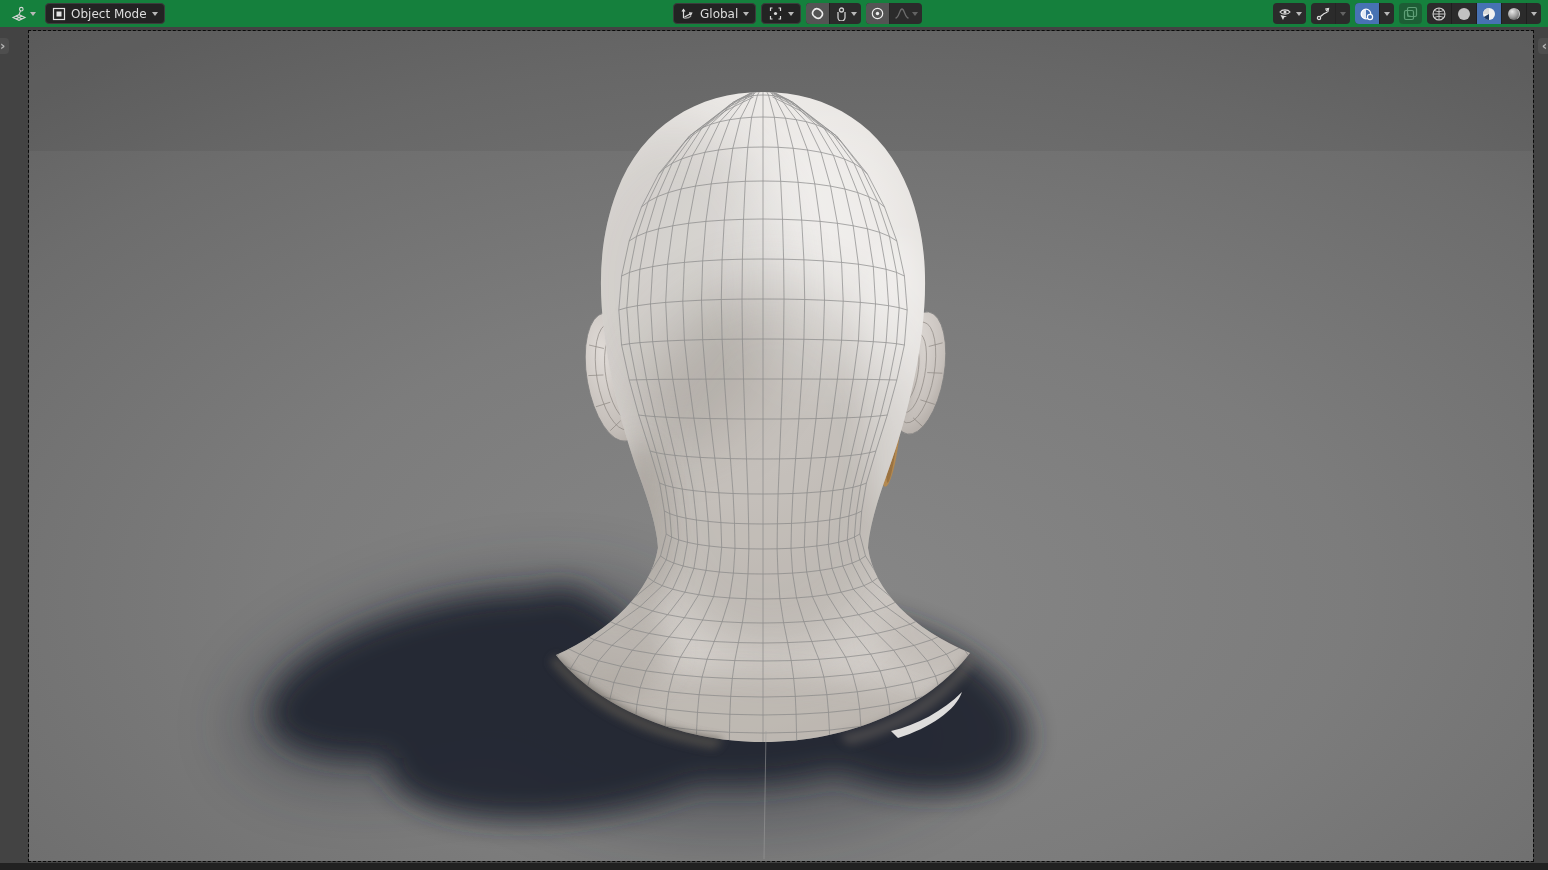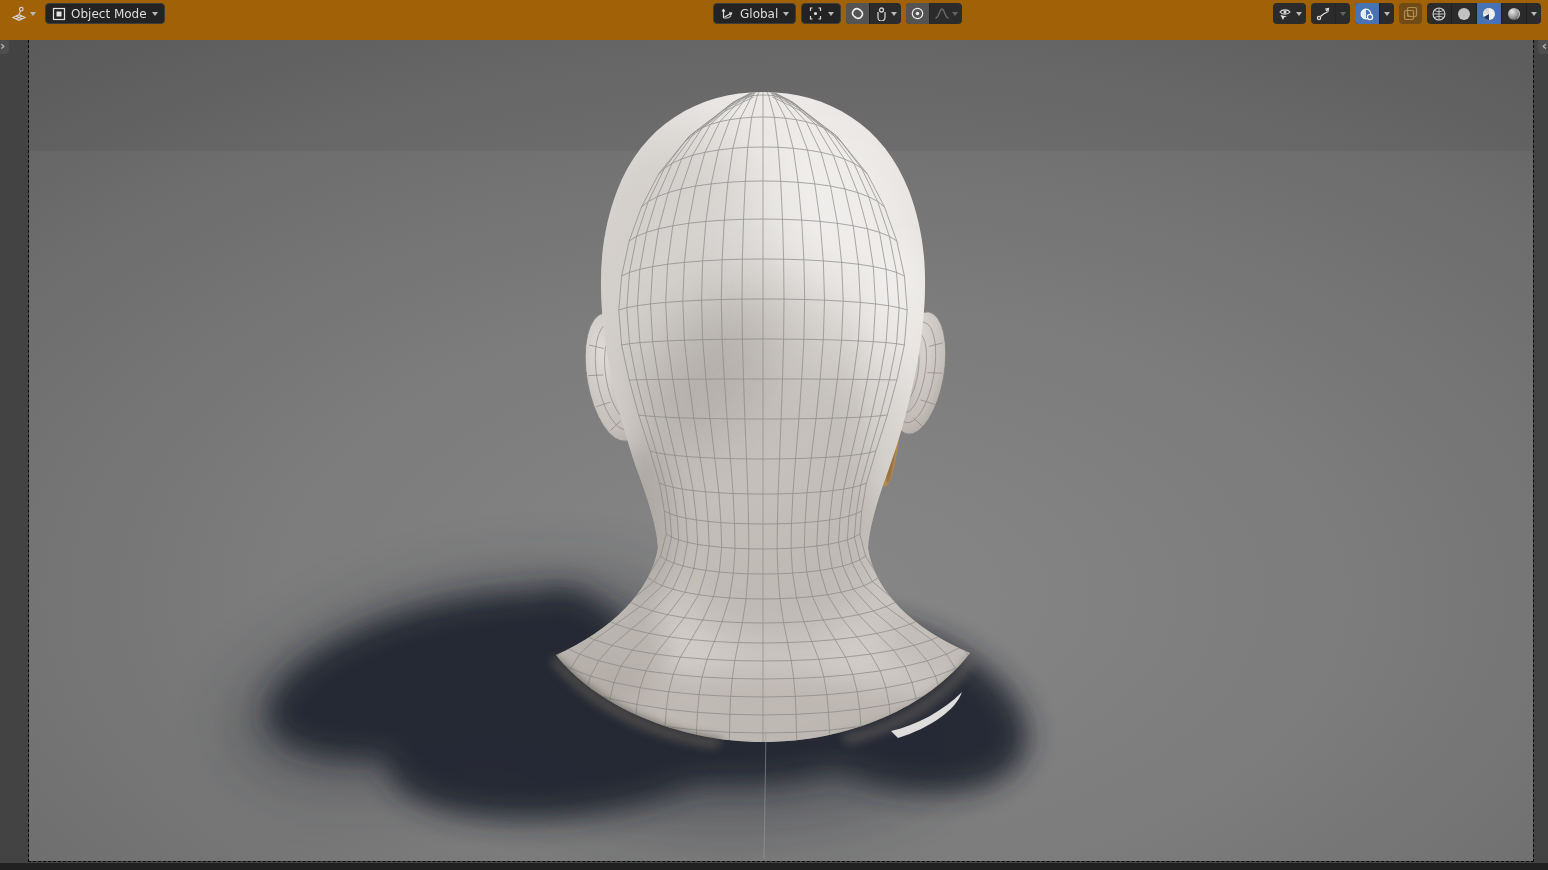--- a/index.html
+++ b/index.html
@@ -1,24 +1,24 @@
 <!DOCTYPE html>
 <html><head>
 <meta charset="utf-8">
 <style>
   * { margin:0; padding:0; box-sizing:border-box; }
   html,body { width:1548px; height:870px; overflow:hidden; background:#434343;
     font-family:"DejaVu Sans","Liberation Sans",sans-serif; }
 
   
-  .header { position:absolute; left:0; top:0; width:1548px; height:40px;
-    background:#a16207; z-index:5; }
+  .header { position:absolute; left:0; top:0; width:1548px; height:27px;
+    background:#15803d; z-index:5; }
   .hsec { position:absolute; top:0; height:27px; display:flex; align-items:center; gap:5px; }
   .hsec.left { left:7px; }
-  .hsec.center { left:676px;padding-left:37px; }
+  .hsec.center { left:636px;padding-left:37px; }
   .hsec.right { right:7px; }
 
   .hbtn { display:flex; align-items:center; gap:3px; height:21px; padding:0 4px;
     border-radius:4px; color:#d6d6d6; cursor:pointer; }
   .pill { display:flex; align-items:center; gap:5px; height:21px; padding:0 6px;
     background:#232323; border:1px solid #3c3c3c; border-radius:4px; color:#dddddd;
     font-size:12px; cursor:pointer; white-space:nowrap; }
   .menubar { display:flex; align-items:center; margin-left:8px; }
   .menu-item { padding:0 9px; font-size:12px; color:#d2d2d2; height:27px;
     display:flex; align-items:center; cursor:pointer; }

